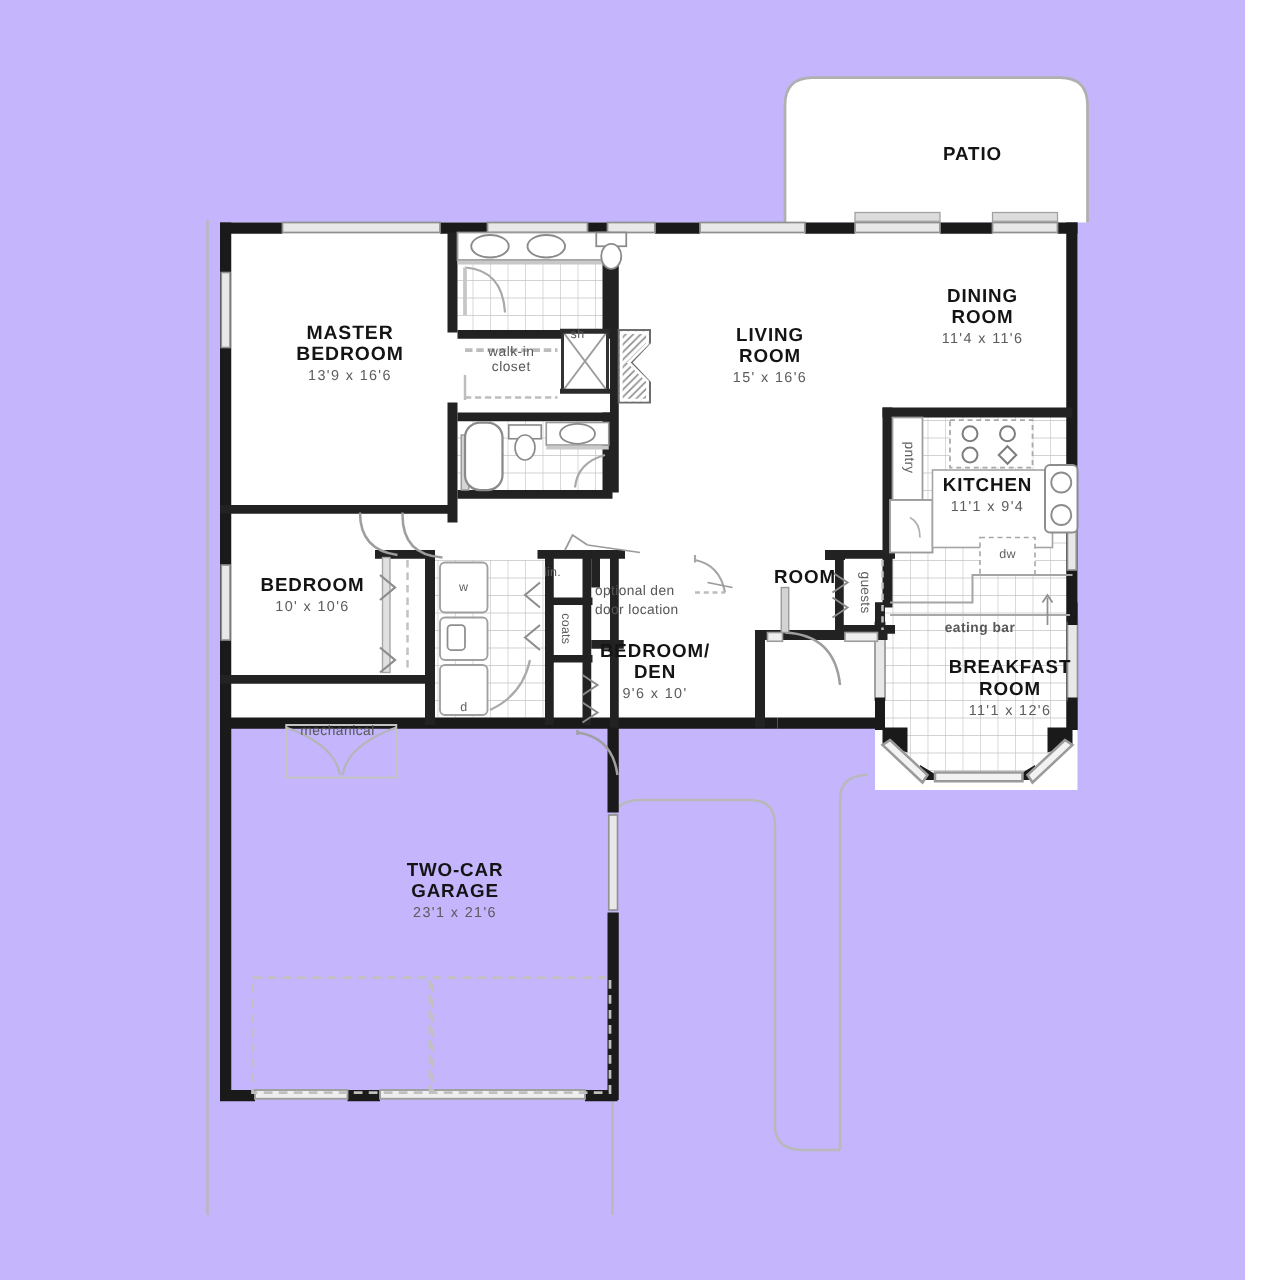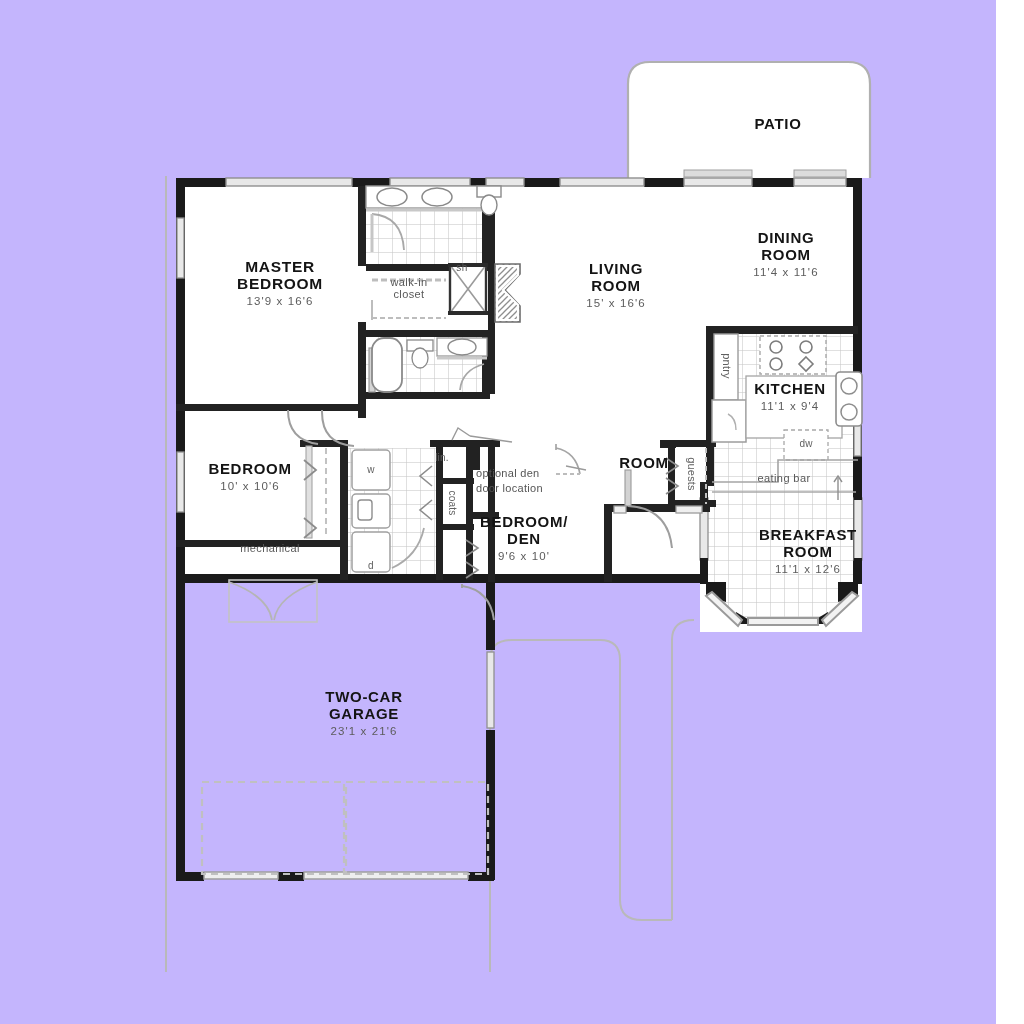--- a/index.html
+++ b/index.html
@@ -465,31 +465,31 @@
     <div class="room-dim">23'1  x  21'6</div>
   </div>
 
   <div class="lbl center-xy" style="left:409px; top:288px;">
     <div class="small-lbl">walk-in</div>
     <div class="small-lbl">closet</div>
   </div>
 
   <div class="lbl center-xy small-lbl" style="left:462px; top:268px; font-size:10px;text-align:right;">sh</div>
 
-  <div class="lbl center-xy small-lbl" style="left:270px; top:548px;text-align:center;">mechanical</div>
+  <div class="lbl center-xy small-lbl" style="left:270px; top:585px;text-align:center;">mechanical</div>
 
   <div class="lbl center-xy vert-lbl tiny-lbl" style="left:727px; top:366px; font-size:11px;">pntry</div>
 
   <div class="lbl center-xy vert-lbl tiny-lbl" style="left:692px; top:474px; font-size:11px;">guests</div>
 
   <div class="lbl center-xy vert-lbl tiny-lbl" style="left:452px; top:503px; font-size:10px;">coats</div>
 
   <div class="lbl center-xy tiny-lbl" style="left:442px; top:458px; font-size:10px;">lin.</div>
 
-  <div class="lbl center-xy small-lbl" style="left:784px; top:478px;">eating bar</div>
+  <div class="lbl center-xy small-lbl" style="left:784px; top:503px;font-weight:bold;">eating bar</div>
 
   <div class="lbl center-xy tiny-lbl" style="left:806px; top:444px; font-size:10px;">dw</div>
 
   <div class="lbl center-xy tiny-lbl" style="left:371px; top:470px; font-size:10px;">w</div>
 
   <div class="lbl center-xy tiny-lbl" style="left:371px; top:566px; font-size:10px;">d</div>
 
   <div class="lbl" style="left:476px; top:466px;">
     <div class="note-lbl">optional den</div>
     <div class="note-lbl">door location</div>

